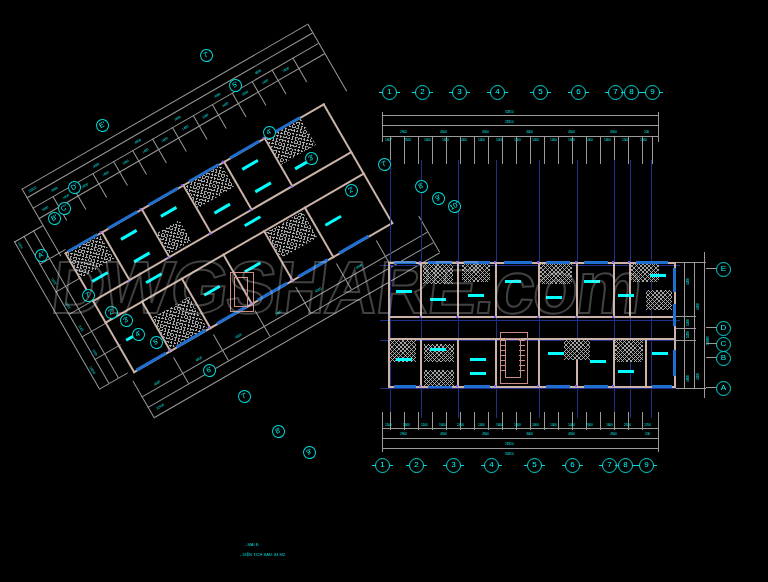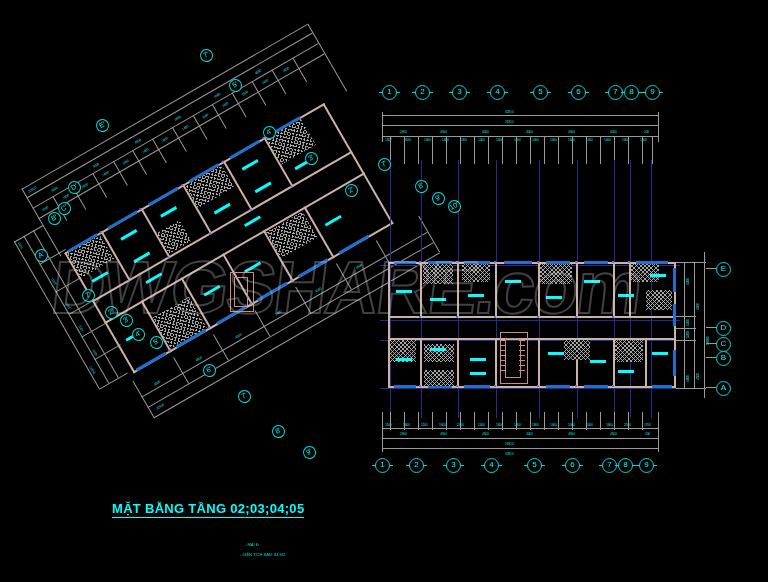--- a/index.html
+++ b/index.html
@@ -510,17 +510,16 @@
   <div class="bub tick" style="left:446px;top:458px;">3</div>
   <div class="bub tick" style="left:484px;top:458px;">4</div>
   <div class="bub tick" style="left:527px;top:458px;">5</div>
   <div class="bub tick" style="left:565px;top:458px;">6</div>
   <div class="bub tick" style="left:602px;top:458px;">7</div>
   <div class="bub tick" style="left:618px;top:458px;">8</div>
   <div class="bub tick" style="left:639px;top:458px;">9</div>
 
   <div id="watermark">DWGSHARE.com</div>
 
-  <div id="title">MẶT BẰNG TẦNG 02;03;04;05</div>
   <div class="subnote" style="left:245px;top:542px;">- MÁI Đ</div>
   <div class="subnote" style="left:240px;top:552px;">- DIỆN TÍCH SÀN:  84 M2</div>
 
 </div>
 
 </body></html>

